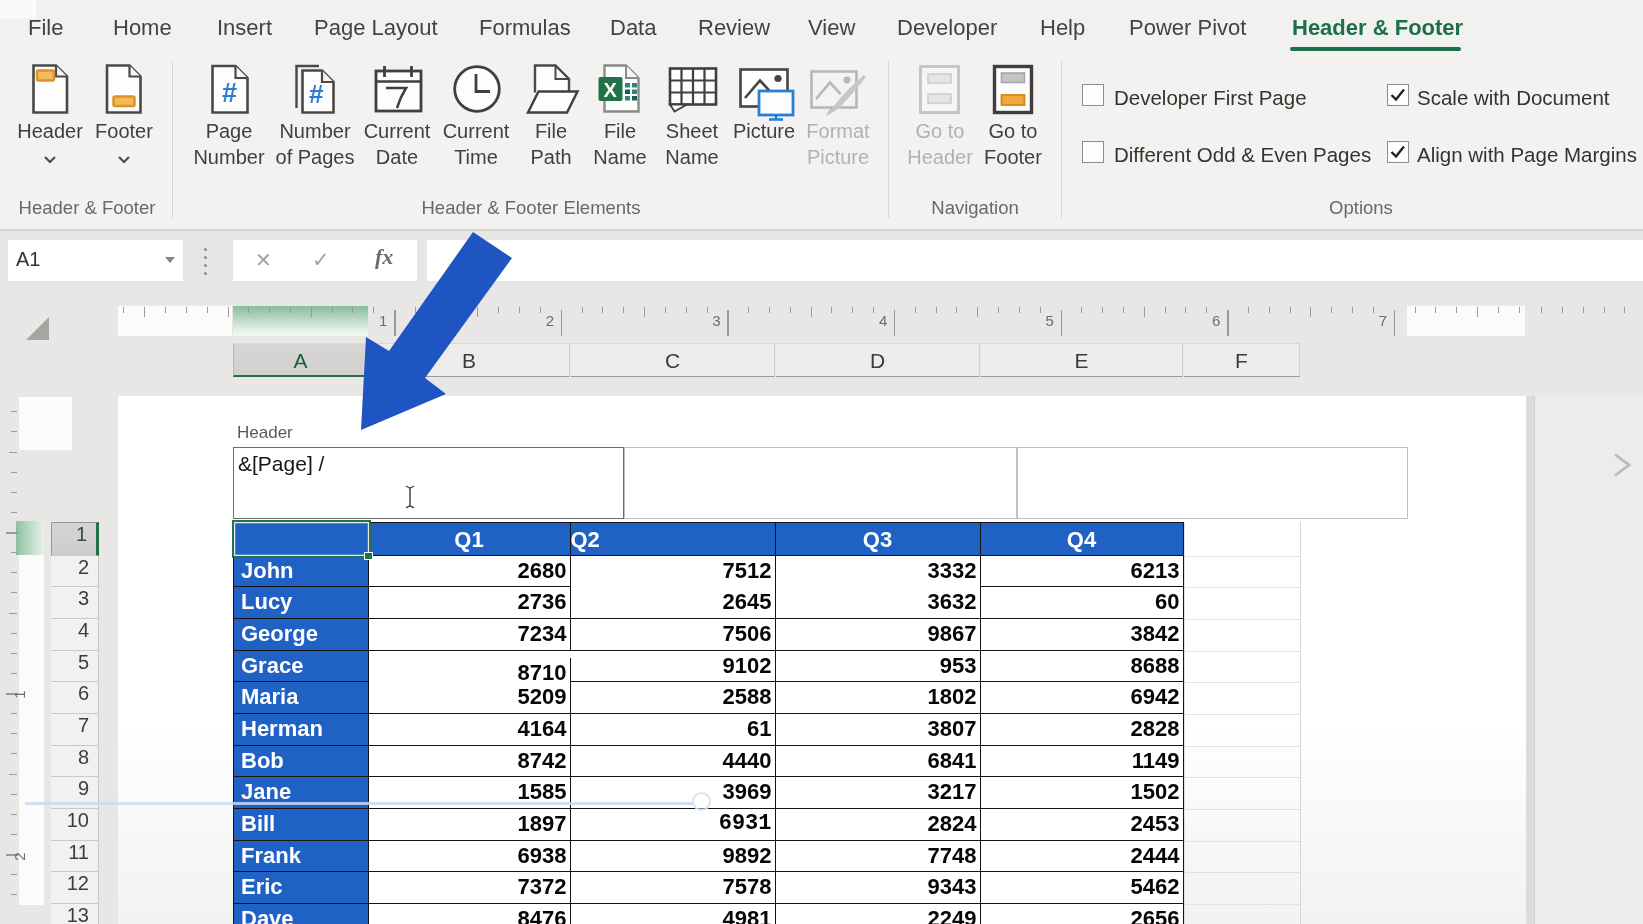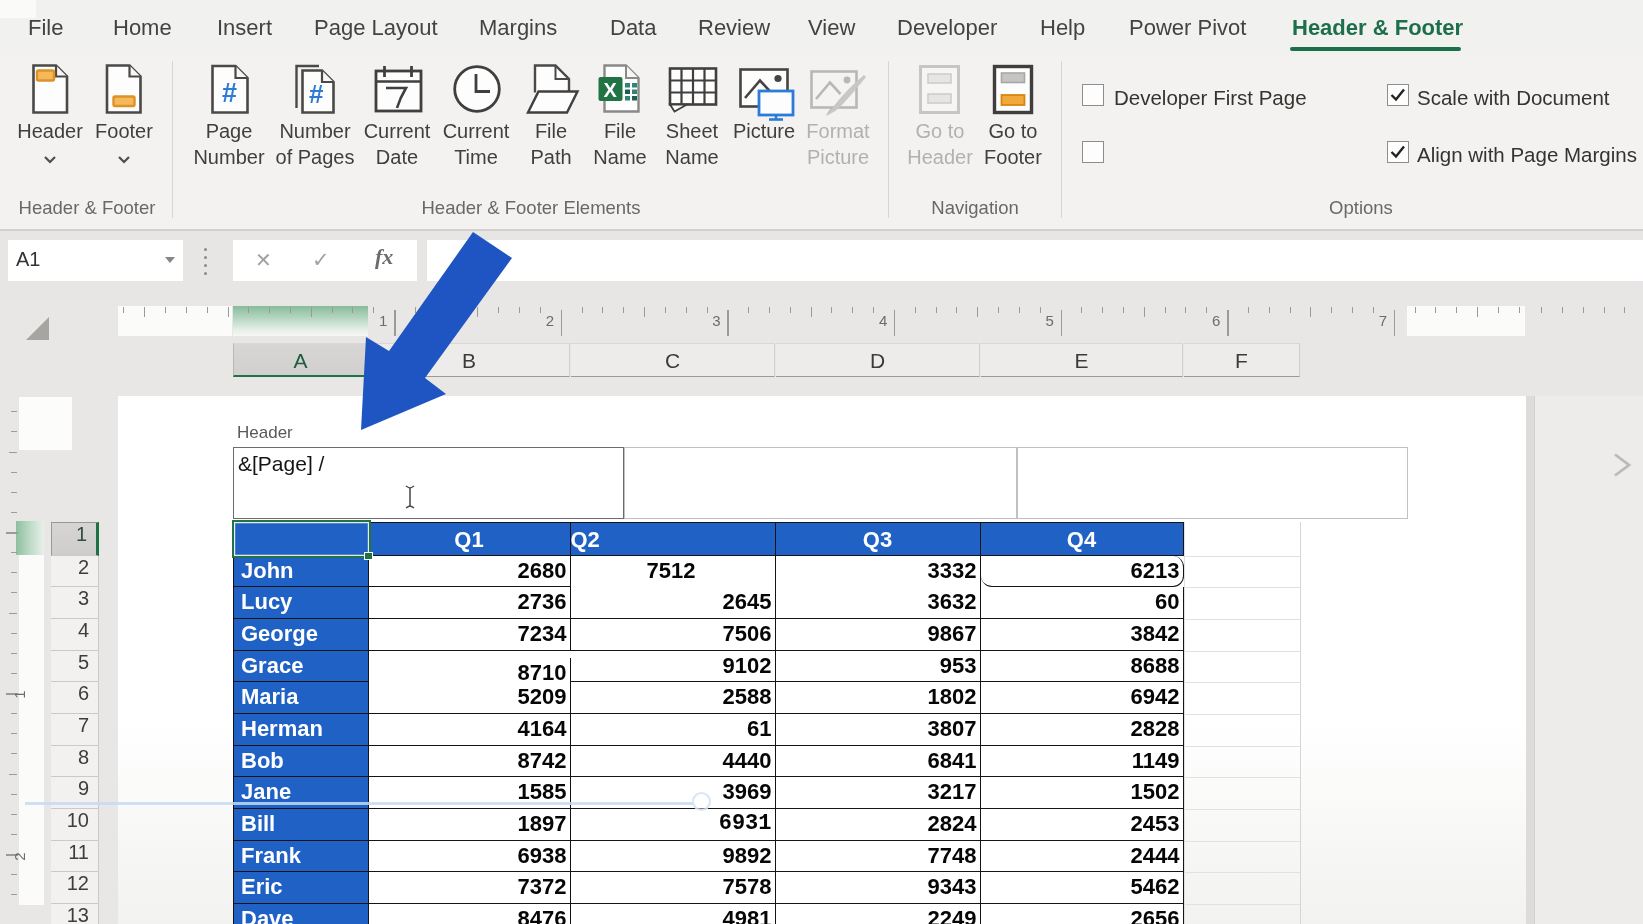--- a/index.html
+++ b/index.html
@@ -35,21 +35,21 @@
 </style>
 </head>
 <body>
 
 <div id="tabbar" class="abs">
   <div class="abs" style="left:0;top:0;width:36px;height:18px;background:#fafaf9;"></div>
   <div class="tab" style="left:28px;">File</div>
   <div class="tab" style="left:113px;">Home</div>
   <div class="tab" style="left:217px;">Insert</div>
   <div class="tab" style="left:314px;">Page Layout</div>
-  <div class="tab" style="left:479px;">Margins</div>
+  <div class="tab" style="left:479px;">Formulas</div>
   <div class="tab" style="left:610px;">Data</div>
   <div class="tab" style="left:698px;">Review</div>
   <div class="tab" style="left:808px;">View</div>
   <div class="tab" style="left:897px;">Developer</div>
   <div class="tab" style="left:1040px;">Help</div>
   <div class="tab" style="left:1129px;">Power Pivot</div>
   <div class="tab tabactive" style="left:1292px;">Header &amp; Footer</div>
   <div class="abs" style="left:1290px;top:47px;width:171px;height:4px;background:#1d6f4b;border-radius:2px;"></div>
 </div>
 
@@ -167,20 +167,21 @@
   <svg class="chev" style="left:43px;top:100px;" viewBox="0 0 14 9">
       <path d="M2 2 L7 7 L12 2" fill="none" stroke="#4e4d4b" stroke-width="2.2"></path>
     </svg>
   <svg class="chev" style="left:117px;top:100px;" viewBox="0 0 14 9">
       <path d="M2 2 L7 7 L12 2" fill="none" stroke="#4e4d4b" stroke-width="2.2"></path>
     </svg>
 
   <div class="cb" style="left:1082px;top:29px;"></div>
   <div class="cblbl" style="left:1114px;top:31px;">Developer First Page</div>
   <div class="cb" style="left:1082px;top:86px;"></div>
+  <div class="cblbl" style="left:1114px;top:88px;">Different Odd &amp; Even Pages</div>
   <div class="cb" style="left:1387px;top:29px;"></div>
   <svg class="abs" style="left:1387px;top:29px;" width="22" height="22" viewBox="0 0 22 22">
       <path d="M4.5 11 L9 15.5 L17 5.5" fill="none" stroke="#232221" stroke-width="2.4"></path>
     </svg>
   <div class="cblbl" style="left:1417px;top:31px;">Scale with Document</div>
   <div class="cb" style="left:1387px;top:86px;"></div>
   <svg class="abs" style="left:1387px;top:86px;" width="22" height="22" viewBox="0 0 22 22">
       <path d="M4.5 11 L9 15.5 L17 5.5" fill="none" stroke="#232221" stroke-width="2.4"></path>
     </svg>
   <div class="cblbl" style="left:1417px;top:88px;">Align with Page Margins</div>
@@ -359,23 +360,23 @@
 <div class="rowhead" style="top:539.65px;height:31.65px;">11</div>
 <div class="rowhead" style="top:571.30px;height:31.65px;">12</div>
 <div class="rowhead" style="top:602.95px;height:31.65px;">13</div>
 <div class="cell bluec" style="left:233px;top:220.5px;width:135.5px;height:34.3px;text-align:center;line-height:33px;border-top:1.6px solid #141414;border-left:1.6px solid #141414;"></div>
 <div class="cell bluec" style="left:368.5px;top:220.5px;width:202px;height:34.3px;text-align:center;line-height:33px;border-top:1.6px solid #141414;">Q1</div>
 <div class="cell bluec" style="left:570.5px;top:220.5px;width:205px;height:34.3px;line-height:33px;border-top:1.6px solid #141414;">Q2</div>
 <div class="cell bluec" style="left:775.5px;top:220.5px;width:205px;height:34.3px;text-align:center;line-height:33px;border-top:1.6px solid #141414;">Q3</div>
 <div class="cell bluec" style="left:980.5px;top:220.5px;width:203px;height:34.3px;text-align:center;line-height:33px;border-top:1.6px solid #141414;">Q4</div>
 <div class="cell bluec" style="left:233px;top:254.80px;width:135.5px;height:31.65px;padding-left:7px;line-height:29.65px;border-left:1.6px solid #141414;">John</div>
 <div class="cell datac" style="left:368.5px;top:254.80px;width:202px;height:31.65px;line-height:29.65px;">2680</div>
-<div class="cell datac" style="left:570.5px;top:254.80px;width:205px;height:36px;line-height:29.65px;text-align:center;">7512</div>
+<div class="cell datac" style="left:570.5px;top:254.80px;width:205px;height:36px;line-height:29.65px;">7512</div>
 <div class="cell datac" style="left:775.5px;top:254.80px;width:205px;height:43px;line-height:29.65px;">3332</div>
-<div class="cell datac" style="left:980.5px;top:254.80px;width:203px;height:31.65px;line-height:29.65px;border-radius:11px;">6213</div>
+<div class="cell datac" style="left:980.5px;top:254.80px;width:203px;height:31.65px;line-height:29.65px;">6213</div>
 <div class="cell bluec" style="left:233px;top:286.45px;width:135.5px;height:31.65px;padding-left:7px;line-height:29.65px;border-left:1.6px solid #141414;">Lucy</div>
 <div class="cell datac" style="left:368.5px;top:286.45px;width:202px;height:31.65px;line-height:29.65px;">2736</div>
 <div class="cell datac" style="left:570.5px;top:286.45px;width:205px;height:31.65px;line-height:29.65px;">2645</div>
 <div class="cell datac" style="left:775.5px;top:286.45px;width:205px;height:31.65px;line-height:29.65px;">3632</div>
 <div class="cell datac" style="left:980.5px;top:286.45px;width:203px;height:31.65px;line-height:29.65px;">60</div>
 <div class="cell bluec" style="left:233px;top:318.10px;width:135.5px;height:31.65px;padding-left:7px;line-height:29.65px;border-left:1.6px solid #141414;">George</div>
 <div class="cell datac" style="left:368.5px;top:318.10px;width:202px;height:31.65px;line-height:29.65px;">7234</div>
 <div class="cell datac" style="left:570.5px;top:318.10px;width:205px;height:31.65px;line-height:29.65px;">7506</div>
 <div class="cell datac" style="left:775.5px;top:318.10px;width:205px;height:31.65px;line-height:29.65px;">9867</div>
 <div class="cell datac" style="left:980.5px;top:318.10px;width:203px;height:31.65px;line-height:29.65px;">3842</div>

